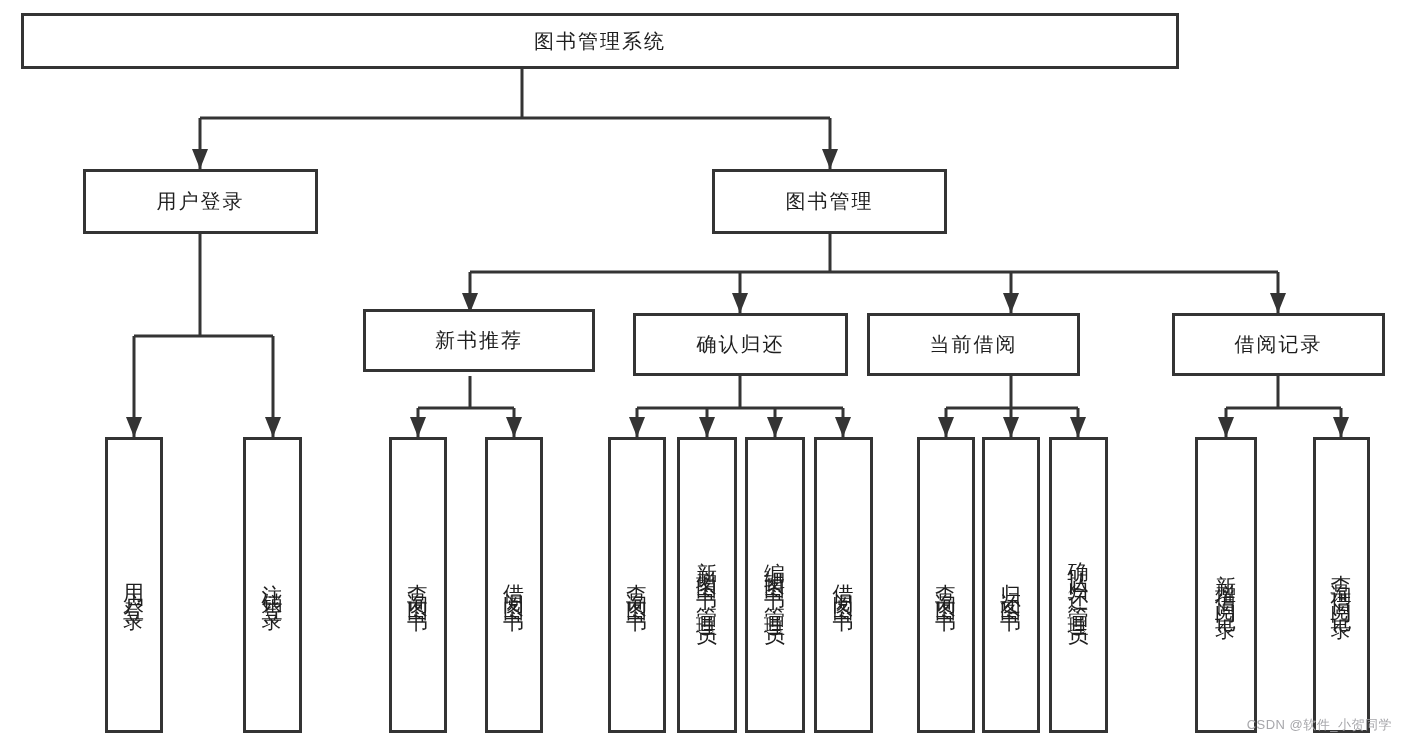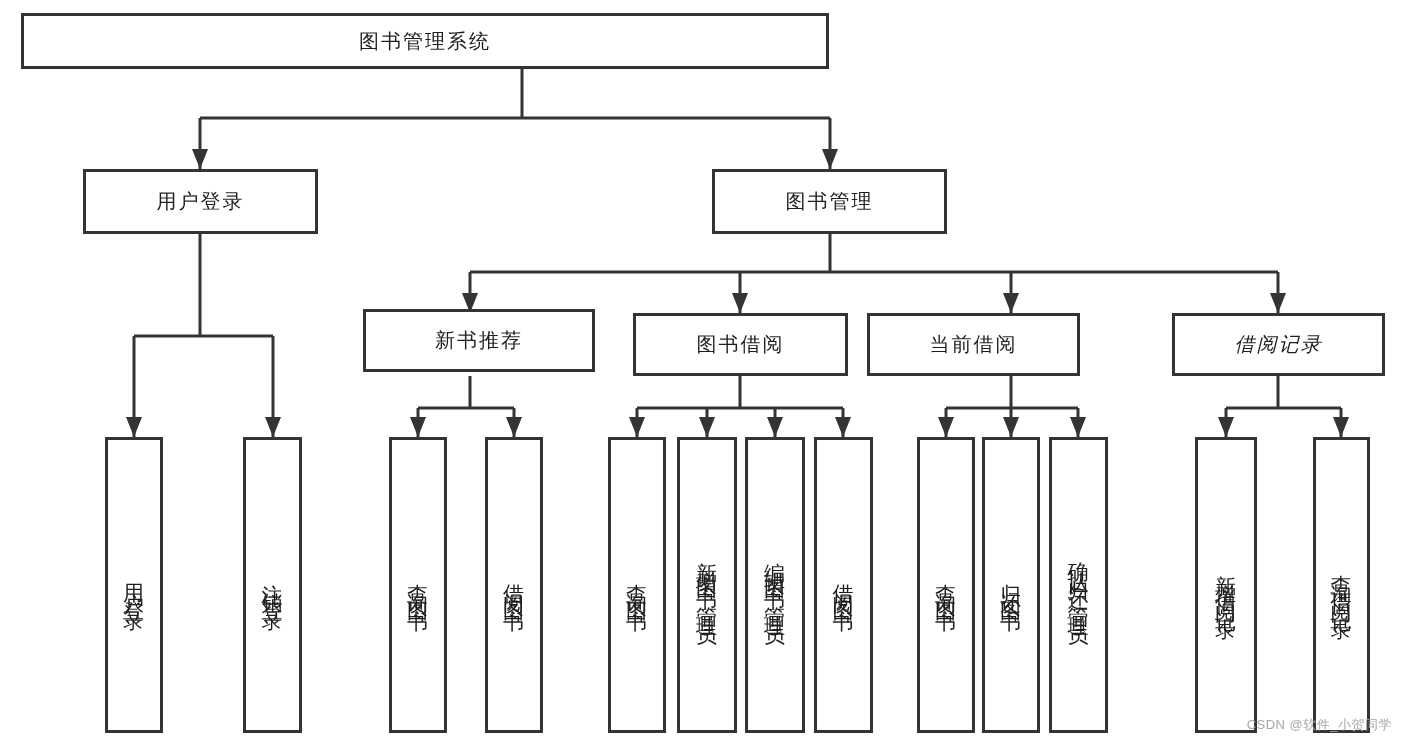--- a/index.html
+++ b/index.html
@@ -75,29 +75,29 @@
         <polygon points="767,417 783,417 775,437"></polygon>
         <polygon points="835,417 851,417 843,437"></polygon>
         <polygon points="938,417 954,417 946,437"></polygon>
         <polygon points="1003,417 1019,417 1011,437"></polygon>
         <polygon points="1070,417 1086,417 1078,437"></polygon>
         <polygon points="1218,417 1234,417 1226,437"></polygon>
         <polygon points="1333,417 1349,417 1341,437"></polygon>
       </g>
   </svg>
 
-  <div class="box hbox" style="left:21px; top:13px; width:808px; height:56px;">图书管理系统</div>
+  <div class="box hbox" style="left:21px; top:13px; width:1158px; height:56px;">图书管理系统</div>
 
   <div class="box hbox" style="left:83px; top:169px; width:235px; height:65px;">用户登录</div>
   <div class="box hbox" style="left:712px; top:169px; width:235px; height:65px;">图书管理</div>
 
   <div class="box hbox" style="left:363px; top:309px; width:232px; height:63px;">新书推荐</div>
-  <div class="box hbox" style="left:633px; top:313px; width:215px; height:63px;">图书借阅</div>
+  <div class="box hbox" style="left:633px; top:313px; width:215px; height:63px;">确认归还</div>
   <div class="box hbox" style="left:867px; top:313px; width:213px; height:63px;">当前借阅</div>
-  <div class="box hbox" style="left:1172px; top:313px; width:213px; height:63px;font-style:italic;">借阅记录</div>
+  <div class="box hbox" style="left:1172px; top:313px; width:213px; height:63px;">借阅记录</div>
 
   <div class="box vbox" style="left:105px; top:437px; width:58px; height:296px;">用户登录</div>
   <div class="box vbox" style="left:243px; top:437px; width:59px; height:296px;">注销登录</div>
 
   <div class="box vbox" style="left:389px; top:437px; width:58px; height:296px;">查询图书</div>
   <div class="box vbox" style="left:485px; top:437px; width:58px; height:296px;">借阅图书</div>
 
   <div class="box vbox" style="left:608px; top:437px; width:58px; height:296px;">查询图书</div>
   <div class="box vbox" style="left:677px; top:437px; width:60px; height:296px;">新增图书（管理员）</div>
   <div class="box vbox" style="left:745px; top:437px; width:60px; height:296px;">编辑图书（管理员）</div>

